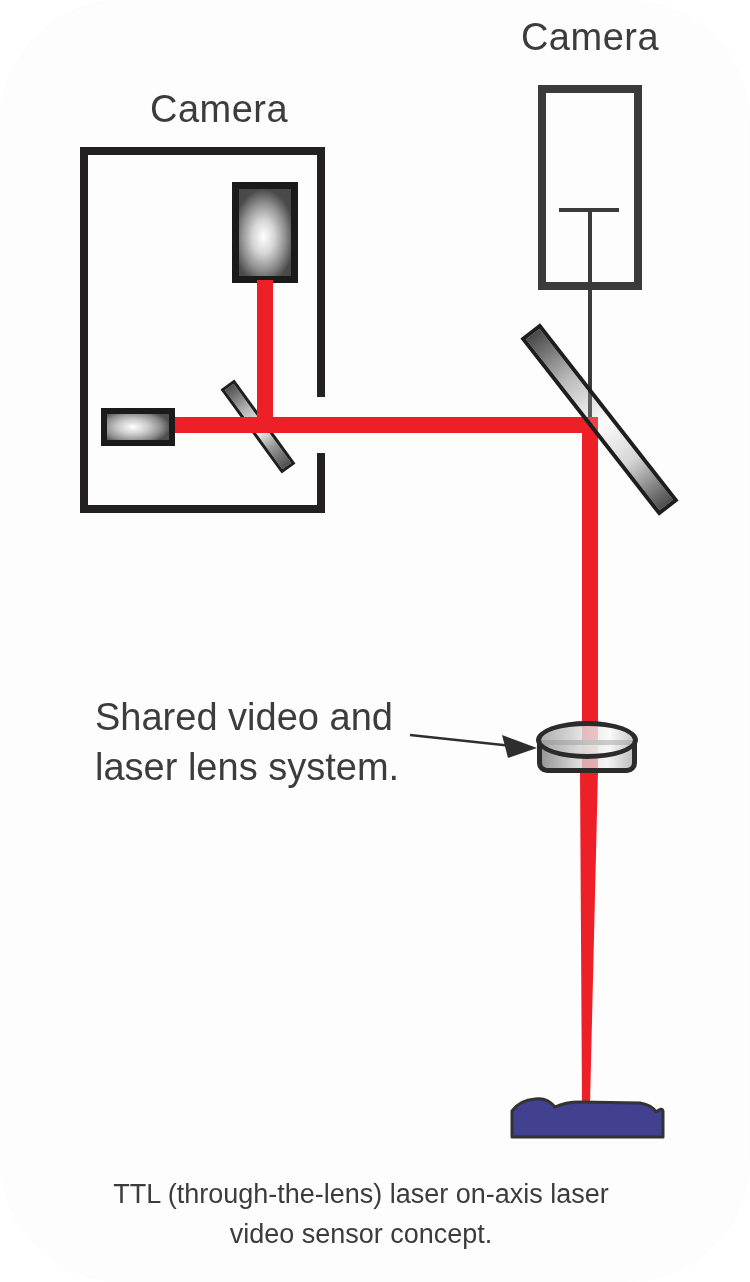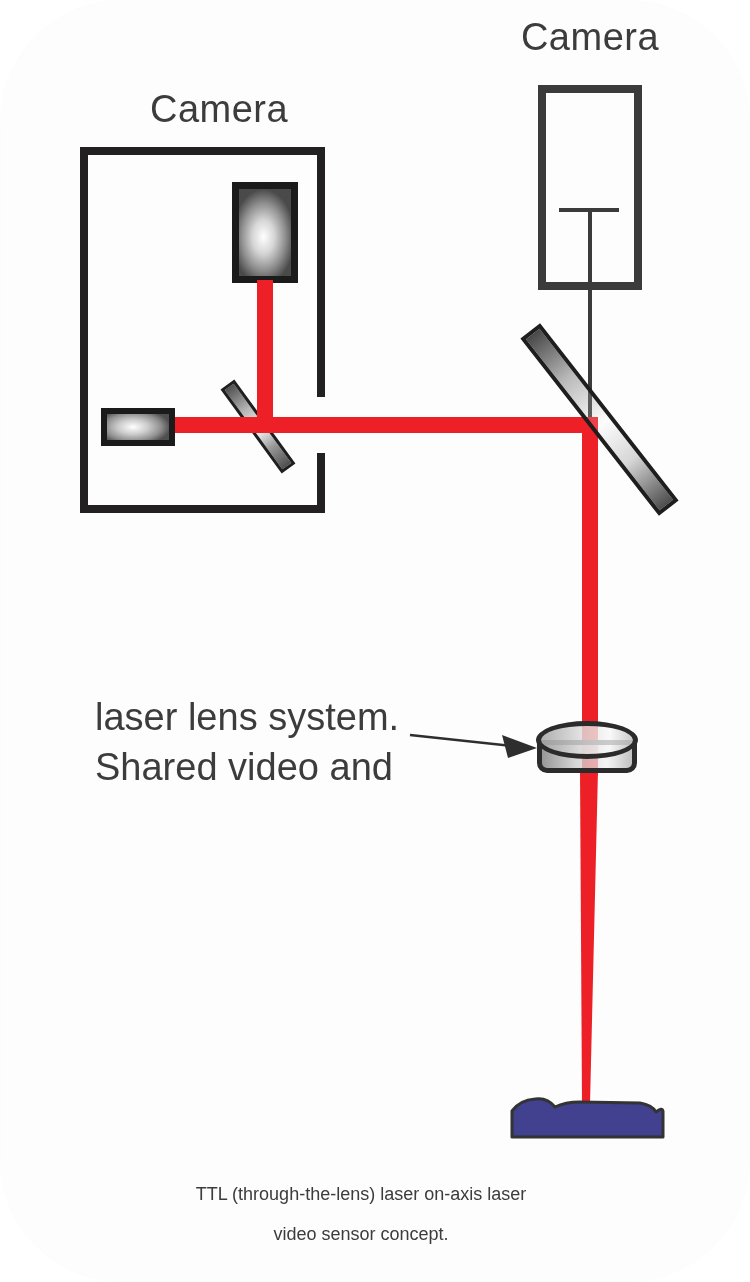--- a/index.html
+++ b/index.html
@@ -80,21 +80,21 @@
     border:5px solid var(--lens-stroke);border-radius:50%;z-index:6;
     background:linear-gradient(90deg, rgba(168,168,168,0.92) 0%, rgba(222,222,222,0.82) 45%,
       rgba(248,248,248,0.78) 75%, rgba(196,196,196,0.9) 100%);
   }
   .annotation{
     position:absolute;left:95px;top:692px;color:var(--text);
     font-size:38px;line-height:50px;z-index:8;white-space:nowrap;
   }
   .caption{
     position:absolute;left:0;top:1174px;width:722px;text-align:center;
-    color:var(--text);font-size:18px;line-height:40px;z-index:8;
+    color:var(--text);font-size:27px;line-height:40px;z-index:8;
   }
   svg.overlay{position:absolute;z-index:5;}
   svg.arrow-svg{z-index:7;}
 </style>
 </head>
 <body>
 
 <div class="canvas">
 
   <div class="page-card abs"></div>
@@ -120,22 +120,22 @@
   <svg class="overlay" style="left:570px;top:770px;" width="40" height="340" viewBox="0 0 40 340">
     <polygon points="10,0 28,0 20,334 12,334" style="fill:var(--beam-red);"></polygon>
   </svg>
 
   <div class="beamsplitter abs"></div>
 
   <div class="lens-body abs"></div>
   <div class="lens-top abs"></div>
 
   <div class="annotation">
+    <div>Shared video and</div>
     <div>laser lens system.</div>
-    <div>Shared video and</div>
   </div>
   <svg class="overlay arrow-svg" style="left:400px;top:724px;" width="150" height="45" viewBox="0 0 150 45">
     <line x1="10" y1="11" x2="112" y2="22" stroke="#2E2E2E" stroke-width="2.6"></line>
     <polygon points="137,24 102,11 108,34" fill="#2E2E2E"></polygon>
   </svg>
 
   <svg class="overlay" style="left:505px;top:1090px;" width="170" height="55" viewBox="0 0 170 55">
     <path d="M 7 47 L 7 21 Q 15 10 30 9 Q 42 7 50 17 Q 60 12 75 12 L 135 13 Q 147 15 151 22 Q 157 17 158 21 L 158 47 Z" style="fill:var(--target-blue);" stroke="#333333" stroke-width="3" stroke-linejoin="round"></path>
   </svg>
 

